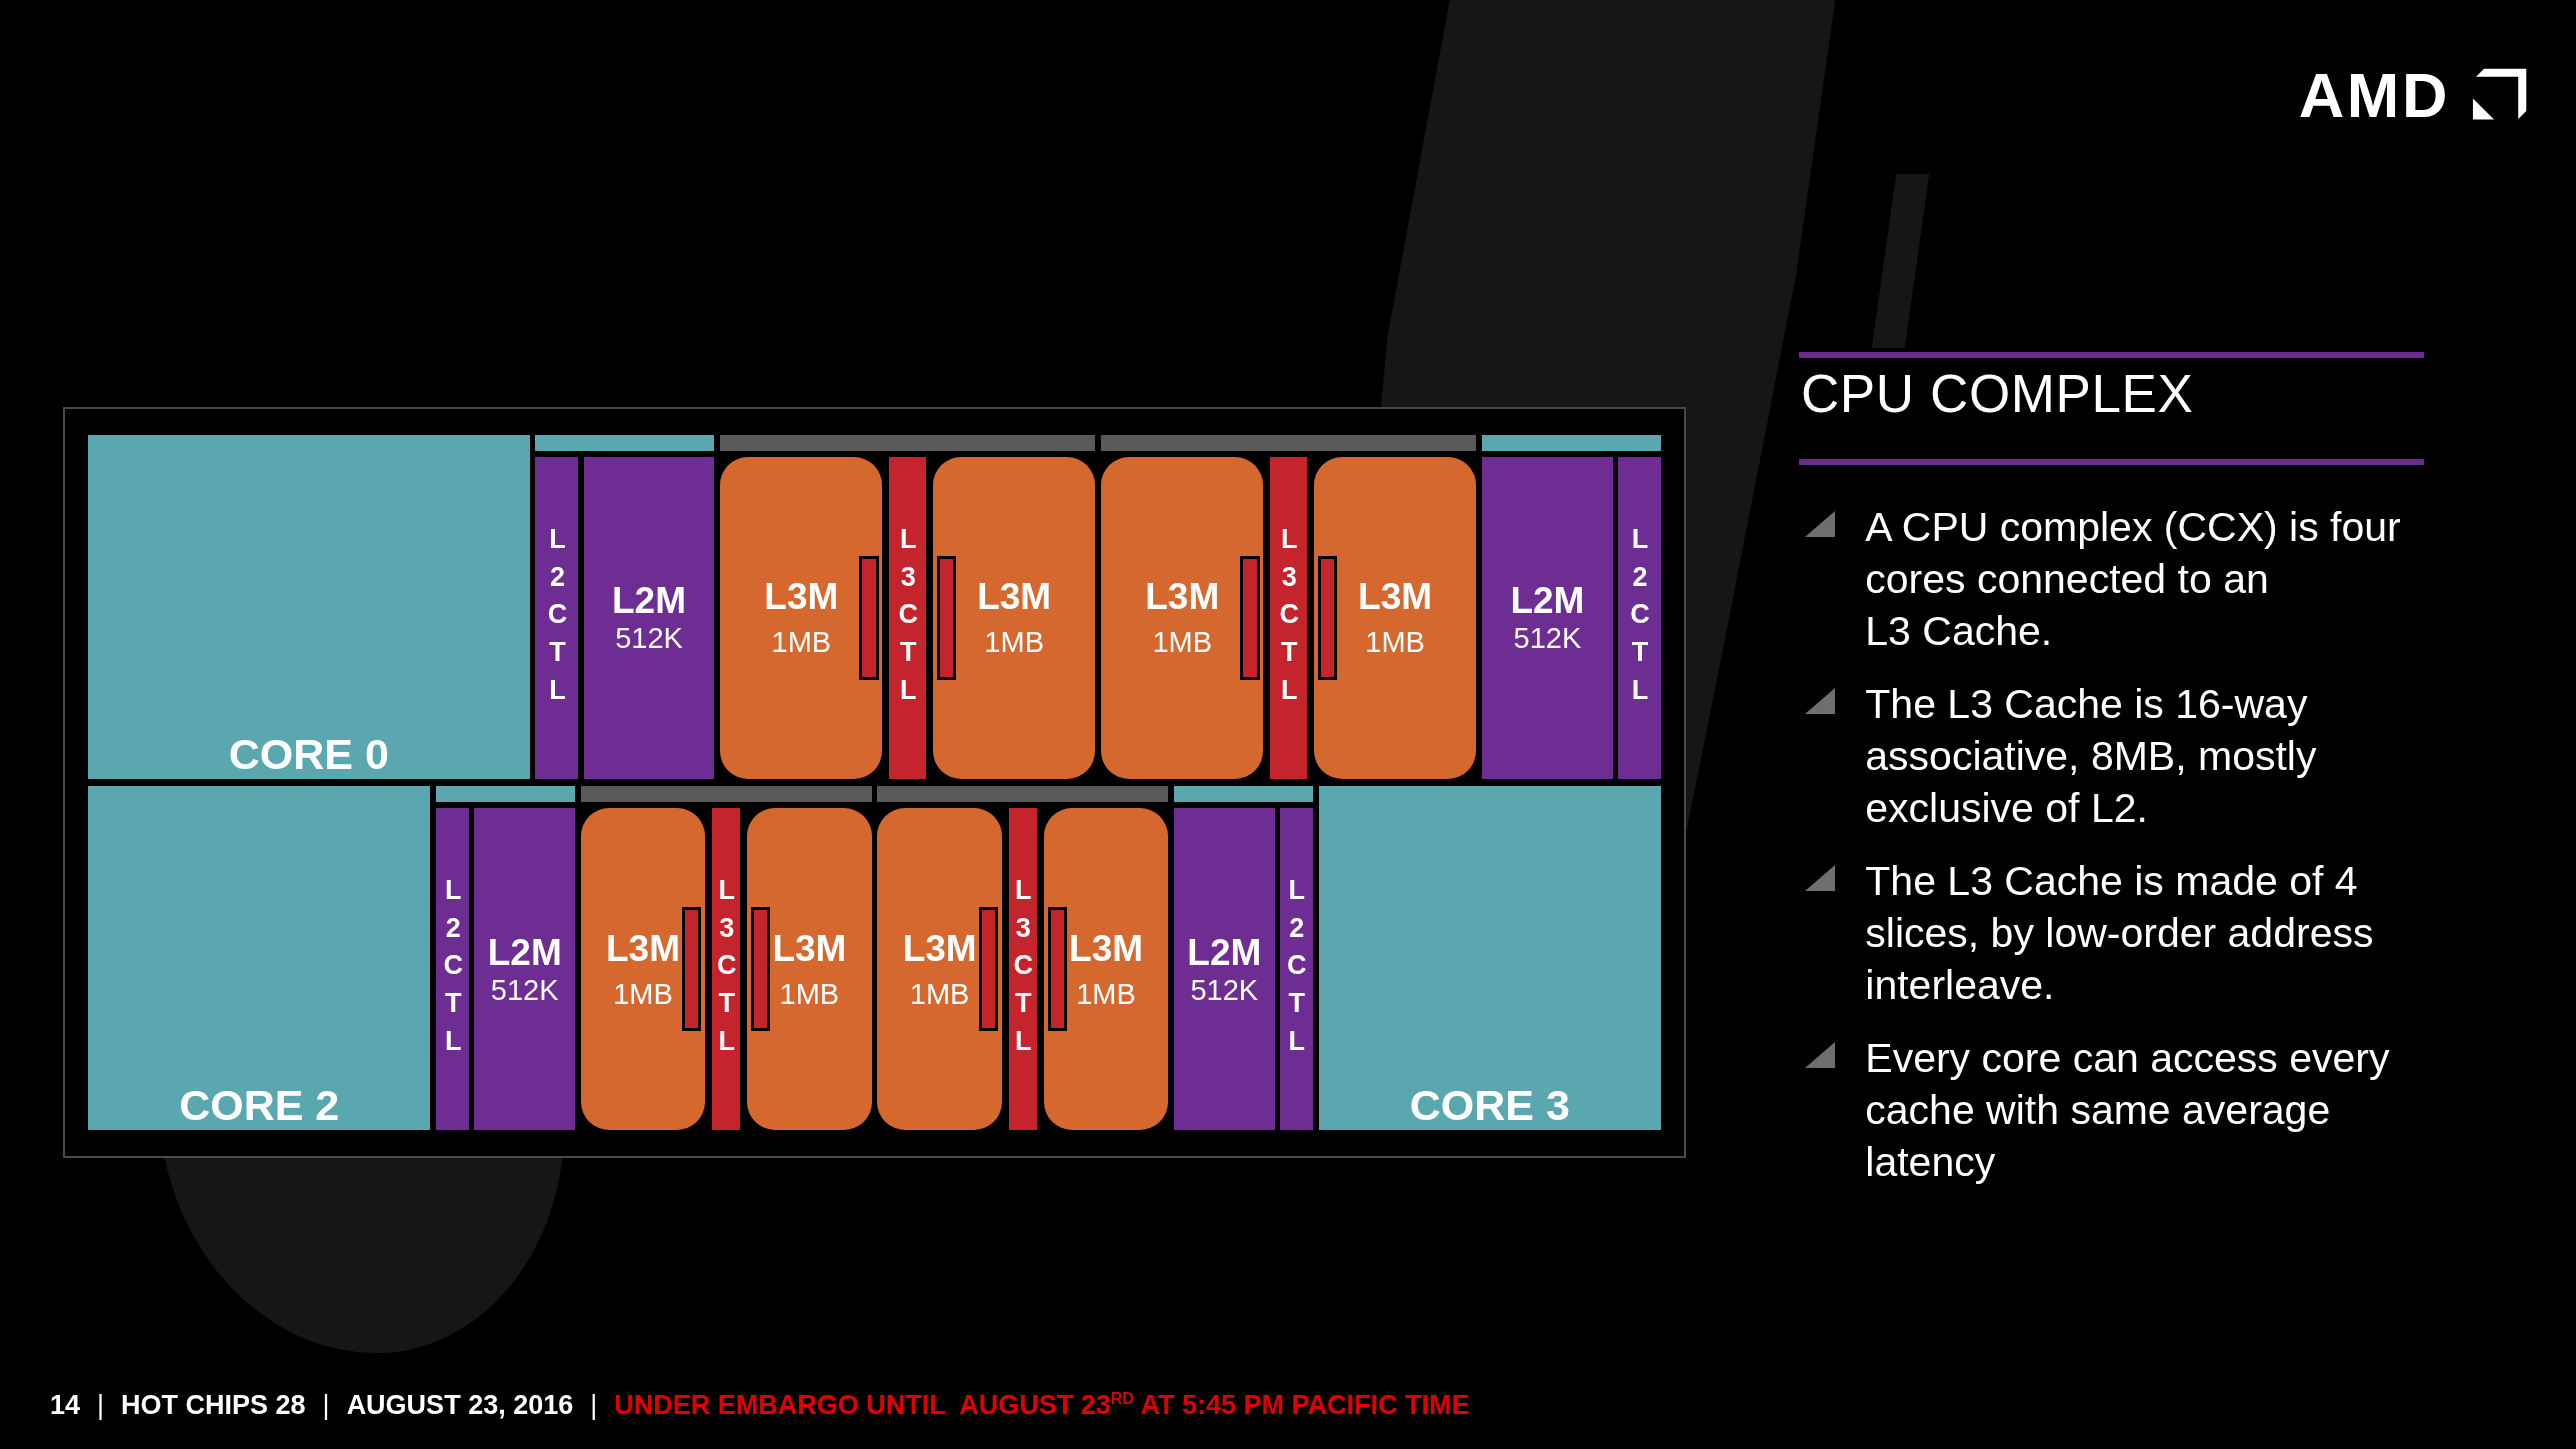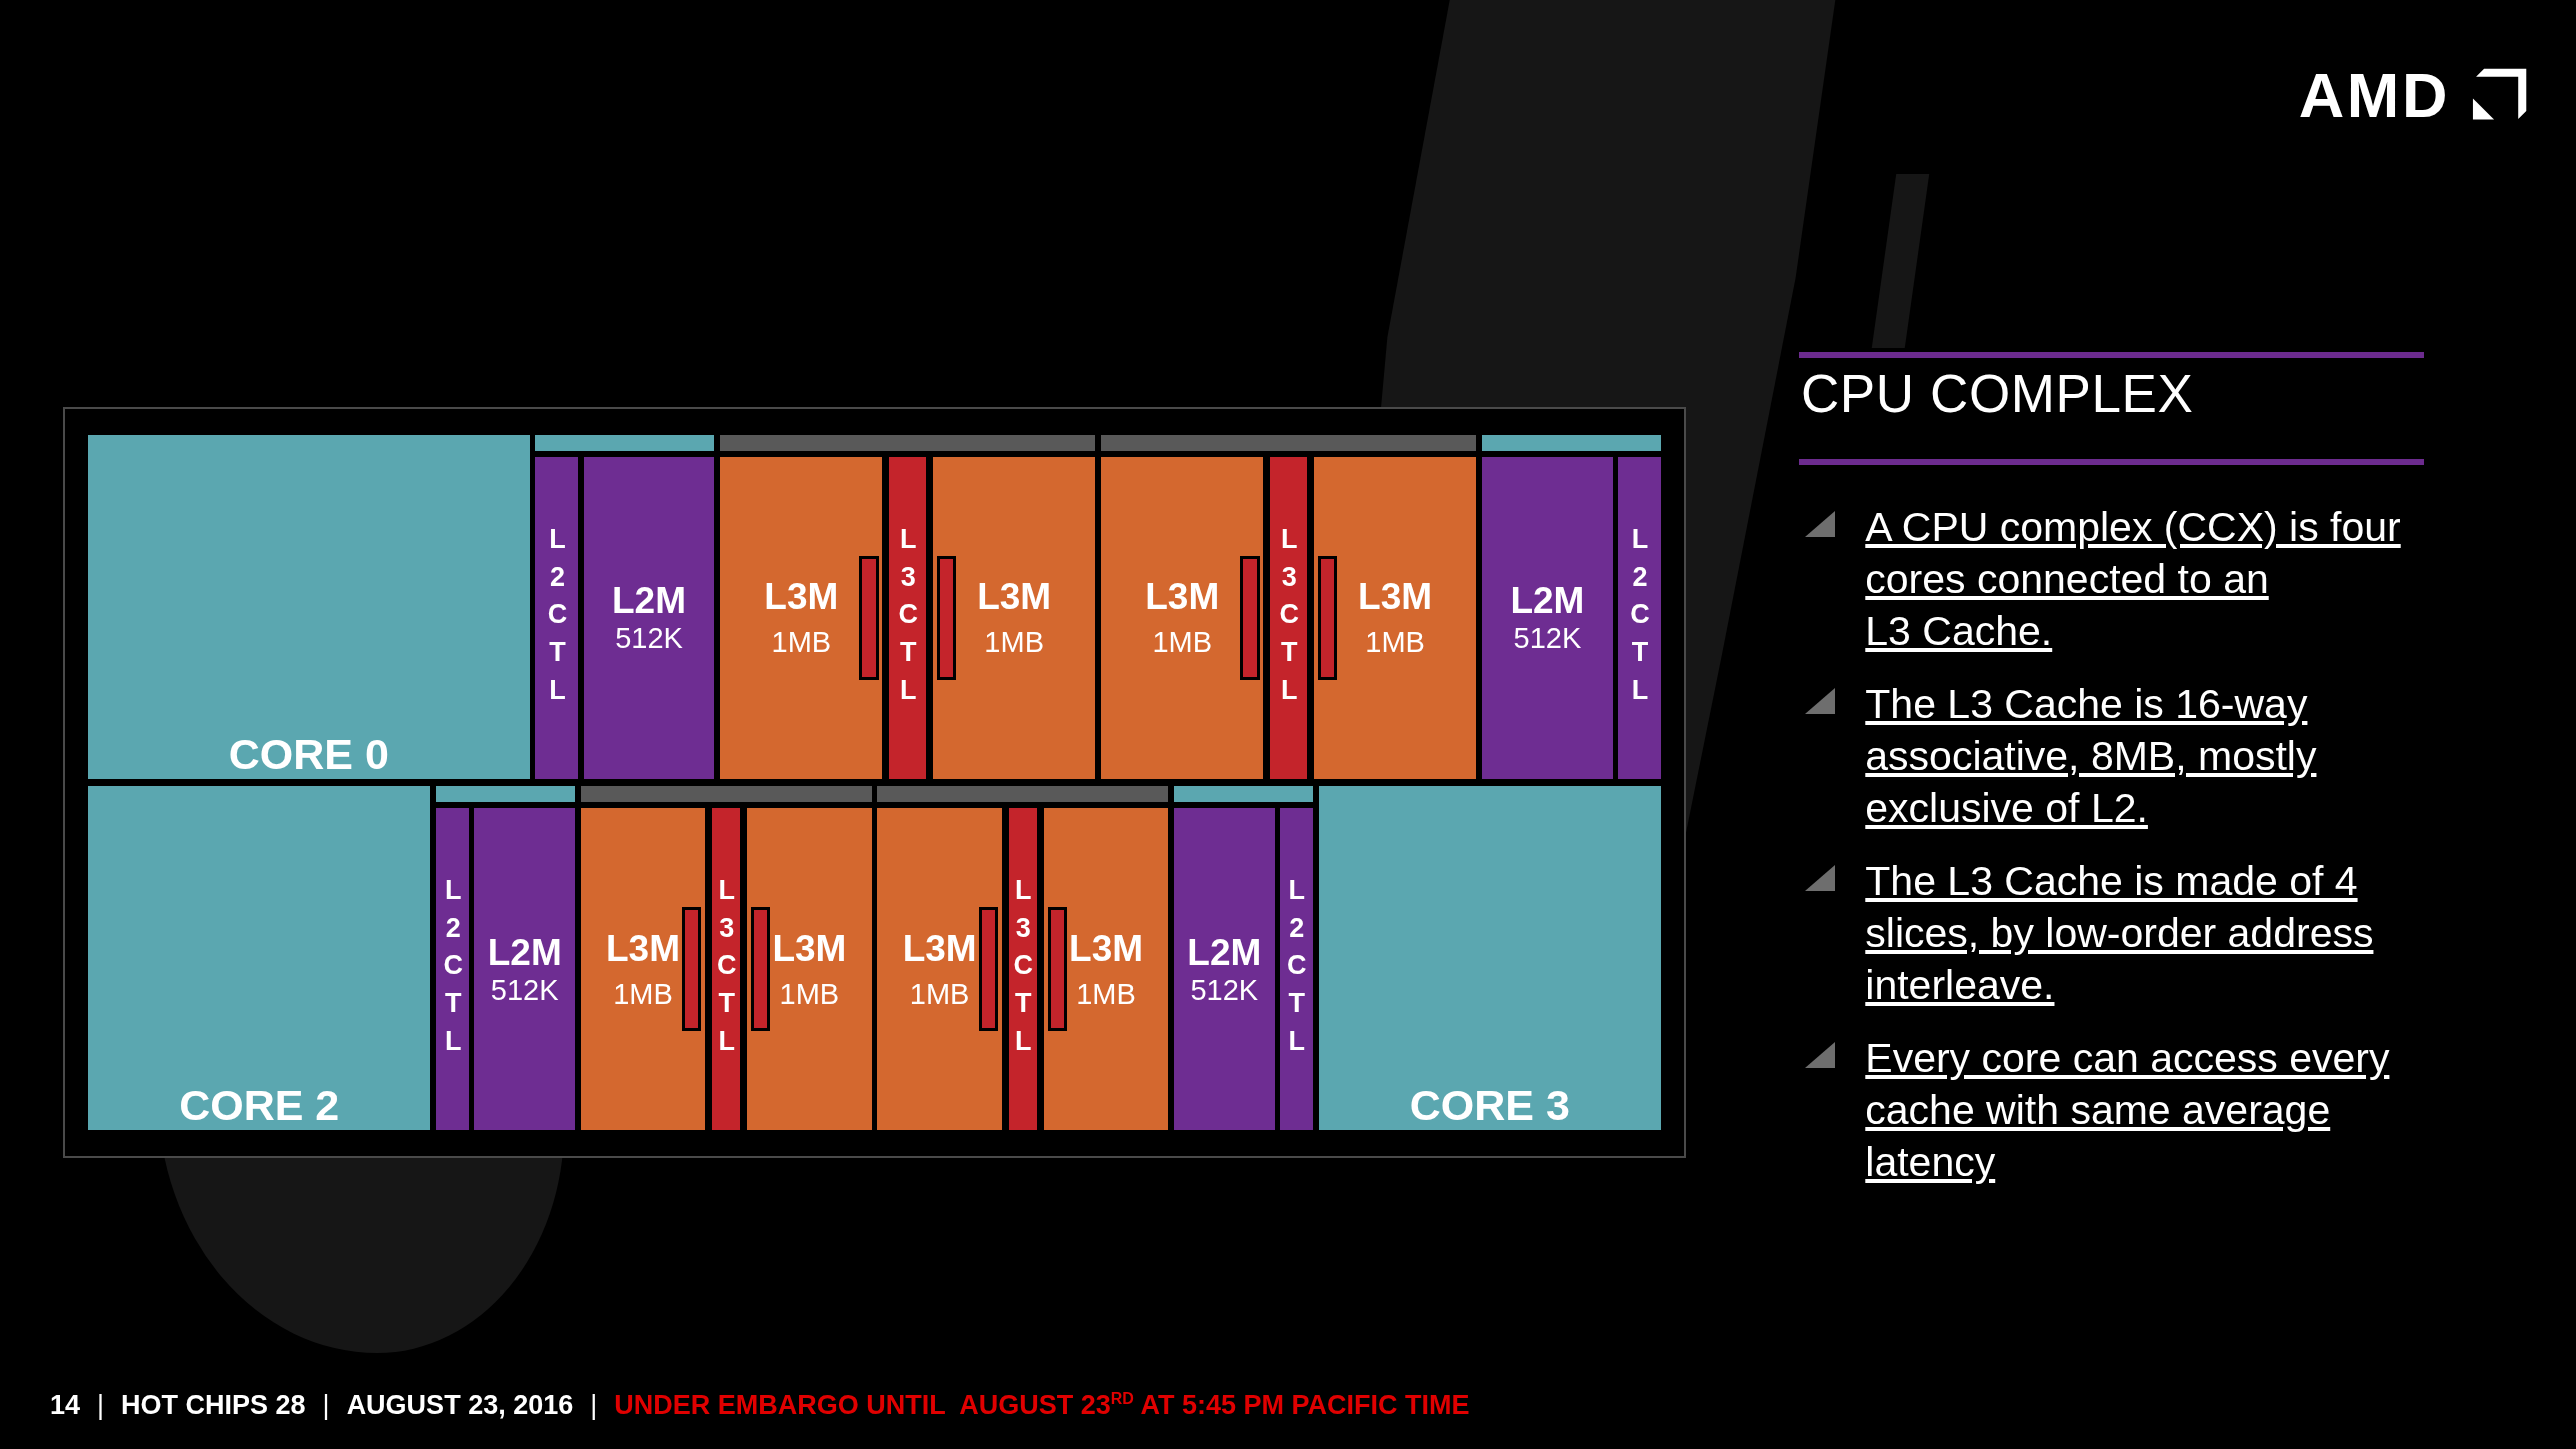--- a/index.html
+++ b/index.html
@@ -36,39 +36,39 @@
   .l2group{flex:218 0 0;}
   .slicegroup{flex:457 0 0;}
   .strip{height:15.5px;margin-bottom:6.4px;flex:none;}
   .strip-teal{background:var(--teal);}
   .strip-gray{background:var(--strip_gray);}
   .inner{flex:1;display:flex;min-height:0;}
   .l2inner{gap:5.2px;}
   .sliceinner{gap:3.9px;}
   .l2ctl{flex:52 0 0;background:var(--purple);display:flex;align-items:center;justify-content:center;}
   .l2m{flex:158 0 0;background:var(--purple);display:flex;flex-direction:column;align-items:center;justify-content:center;gap:5.2px;}
-  .l3m{flex:203 0 0;background:var(--orange);display:flex;flex-direction:column;align-items:center;justify-content:center;gap:13px;}
+  .l3m{flex:203 0 0;background:var(--orange);display:flex;flex-direction:column;align-items:center;justify-content:center;gap:13px;border-radius:28px;}
   .l3ctl{flex:46 0 0;background:var(--red);border-left:3.2px solid #000;border-right:3.2px solid #000;
     position:relative;display:flex;align-items:center;justify-content:center;}
   .notch{position:absolute;top:50%;transform:translateY(-50%);width:19.3px;height:124px;
     background:var(--red);border:3.2px solid #000;z-index:1;}
   .notch-l{left:-30px;}
   .notch-r{right:-30px;}
   .vlabel{writing-mode:vertical-rl;text-orientation:upright;letter-spacing:7.7px;
     font-size:27px;font-weight:bold;line-height:1;z-index:2;}
   .blk-title{font-size:37px;font-weight:bold;line-height:1;}
   .blk-sub{font-size:29px;line-height:1;}
 
   
   .rule{position:absolute;left:1799px;width:625px;height:6.4px;background:var(--rule_purple);z-index:3;}
   .rule-top{top:352px;}
   .rule-bottom{top:459px;}
   .slide-title{position:absolute;left:1801px;top:365px;font-size:53px;font-weight:400;
     letter-spacing:0.6px;line-height:1.1;z-index:3;}
-  .bullets{position:absolute;left:1804px;top:501px;width:618px;z-index:3;text-decoration:underline;}
+  .bullets{position:absolute;left:1804px;top:501px;width:618px;z-index:3;}
   .bullet{display:flex;margin-bottom:21px;}
   .tri{width:0;height:0;border-left:30px solid transparent;border-bottom:26px solid var(--bullet_gray);
     margin:10.3px 30px 0 1.3px;flex:none;}
   .btext{font-size:41px;line-height:52px;white-space:pre-line;}
 
   
   .footer{position:absolute;left:50px;top:1390px;display:flex;align-items:baseline;gap:17px;
     font-size:27px;font-weight:bold;z-index:3;}
   .sep{font-weight:400;}
   .embargo{color:var(--footer_red);white-space:pre;}

